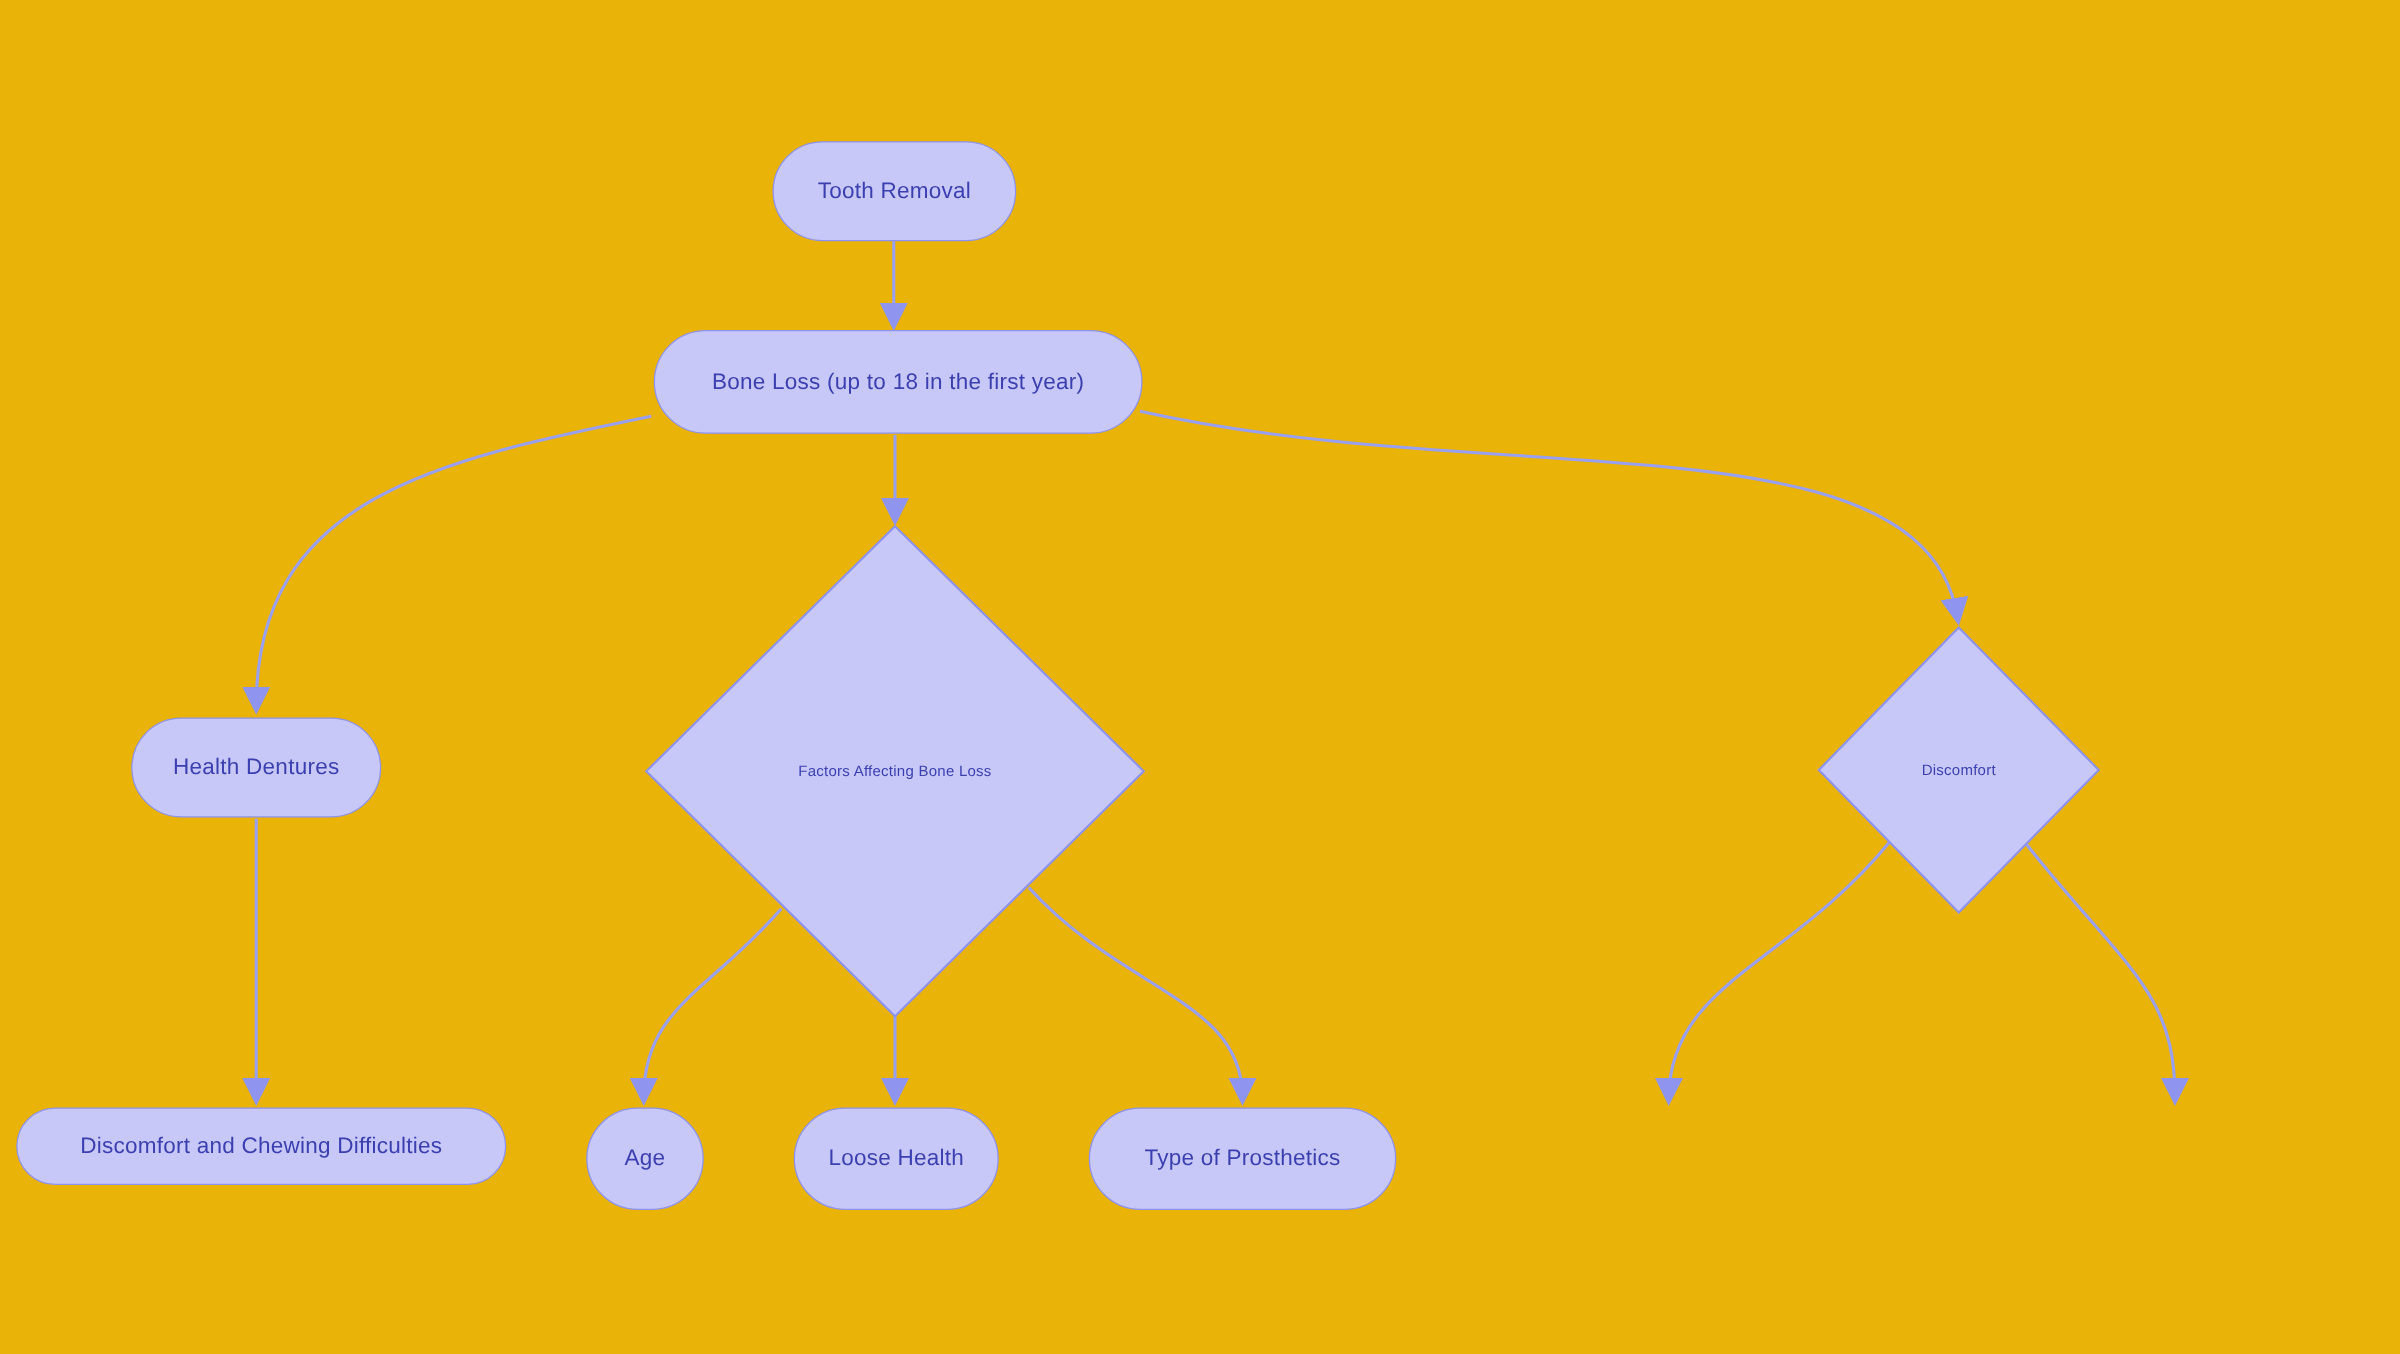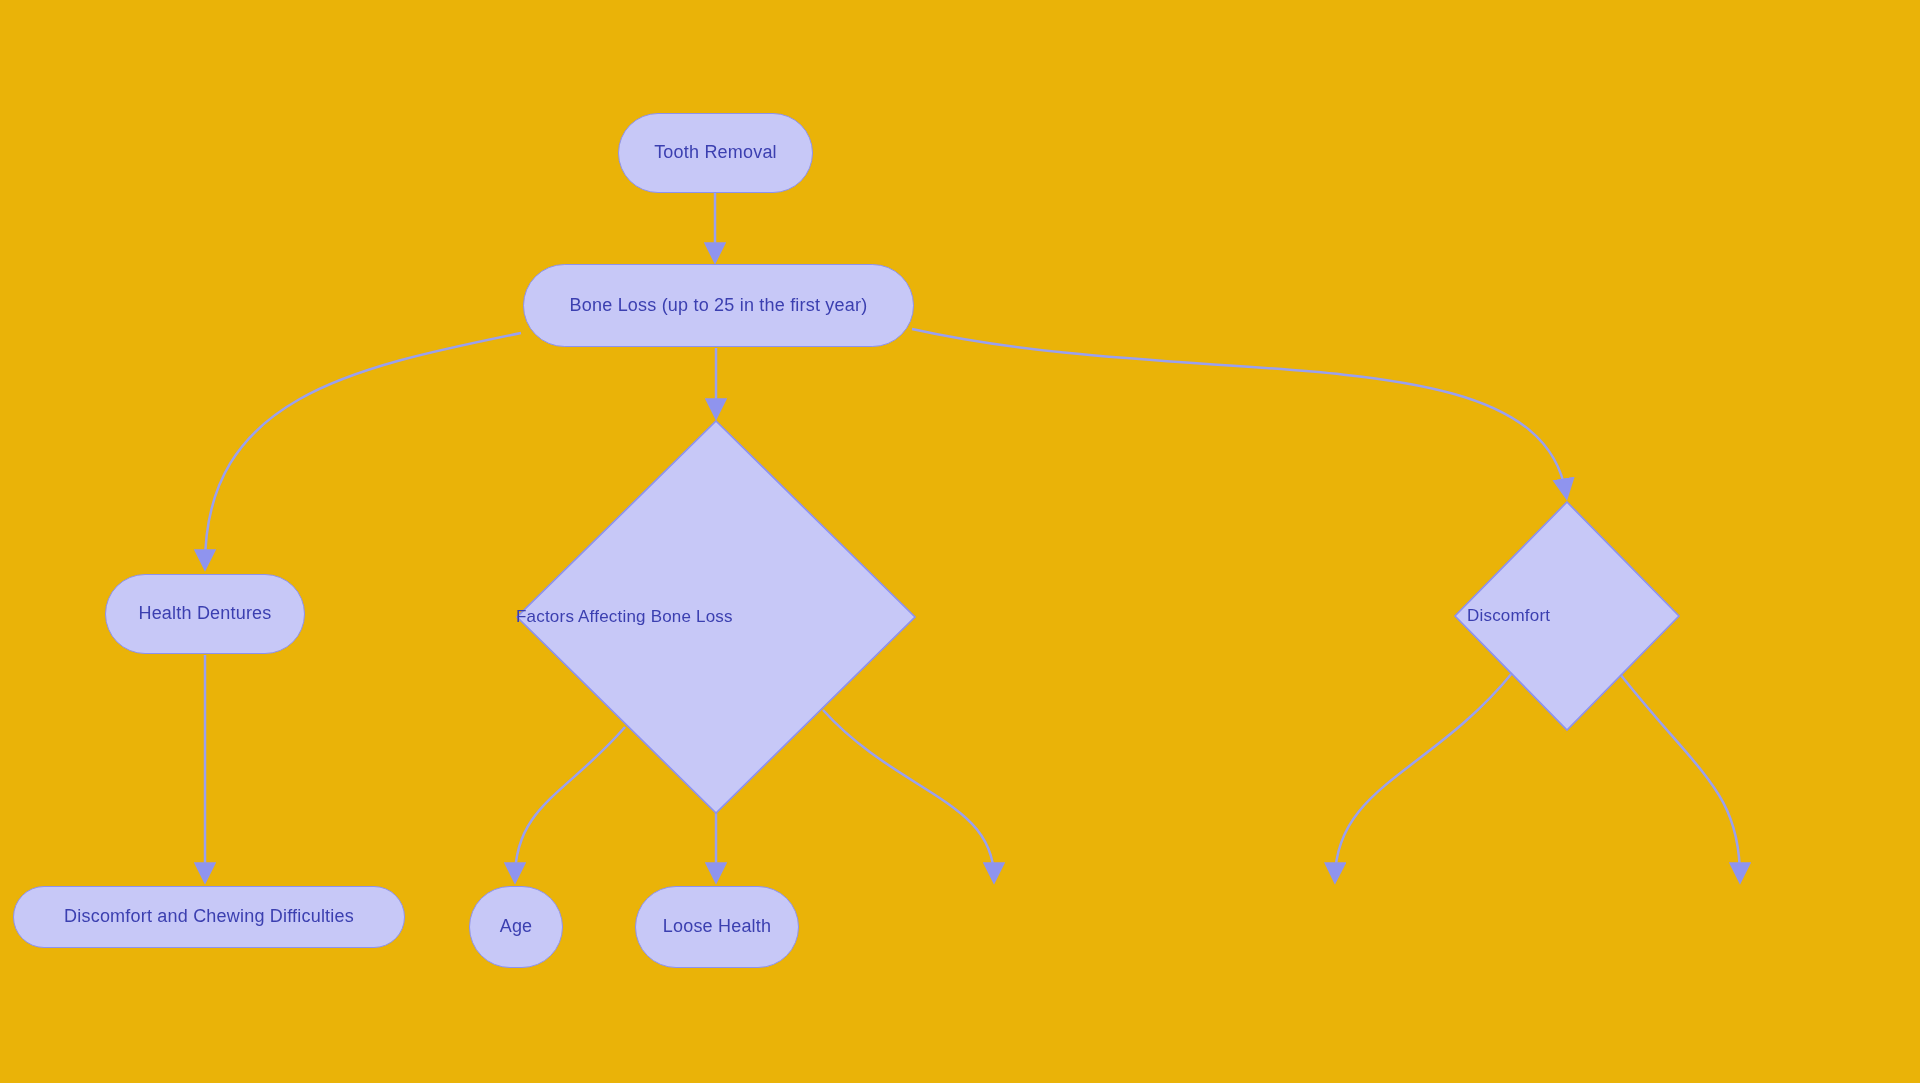--- a/index.html
+++ b/index.html
@@ -44,24 +44,24 @@
     text-align: center;
     color: #3b3fb0;
     font-size: 18px;
     letter-spacing: 0.2px;
     line-height: 1.2;
   }
   .diamond-label {
     position: absolute;
     display: flex;
     align-items: center;
-    justify-content: flex-start;
+    justify-content: center;
     text-align: center;
     color: #3b3fb0;
-    font-size: 17px;
+    font-size: 12px;
     letter-spacing: 0.2px;
     pointer-events: none;
   }
   
   #node-tooth-removal      { left: 618px;  top: 113px; width: 195px; height: 80px; }
   #node-bone-loss          { left: 523px;  top: 264px; width: 391px; height: 83px; }
   #node-loose-dentures     { left: 105px;  top: 574px; width: 200px; height: 80px; }
   #node-discomfort         { left: 13px;   top: 886px; width: 392px; height: 62px; }
   #node-age                { left: 469px;  top: 886px; width: 94px;  height: 82px; align-items: center; }
   #node-oral-health        { left: 635px;  top: 886px; width: 164px; height: 82px; }
@@ -96,21 +96,21 @@
 
     <polygon class="diamond" points="716,421 915,617 716,813 517,617"></polygon>
     <polygon class="diamond" points="1567,502 1679,616 1567,730 1455,616"></polygon>
   </svg>
 
   <div class="pill" id="node-tooth-removal">
     <span>Tooth Removal</span>
   </div>
 
   <div class="pill" id="node-bone-loss">
-    <span>Bone Loss (up to 25 in the first year)</span>
+    <span>Bone Loss (up to 18 in the first year)</span>
   </div>
 
   <div class="pill" id="node-loose-dentures">
     <span>Health Dentures</span>
   </div>
 
   <div class="diamond-label" id="label-factors">
     <span>Factors Affecting Bone Loss</span>
   </div>
 
@@ -123,16 +123,19 @@
   </div>
 
   <div class="pill" id="node-age">
     <span>Age</span>
   </div>
 
   <div class="pill" id="node-oral-health">
     <span>Loose Health</span>
   </div>
 
+  <div class="pill" id="node-prosthetics">
+    <span>Type of Prosthetics</span>
+  </div>
 
 
 
 </div>
 
 </body></html>

